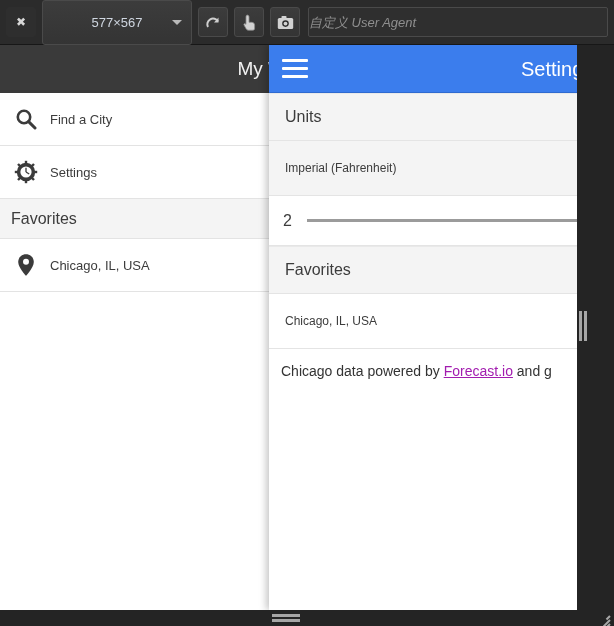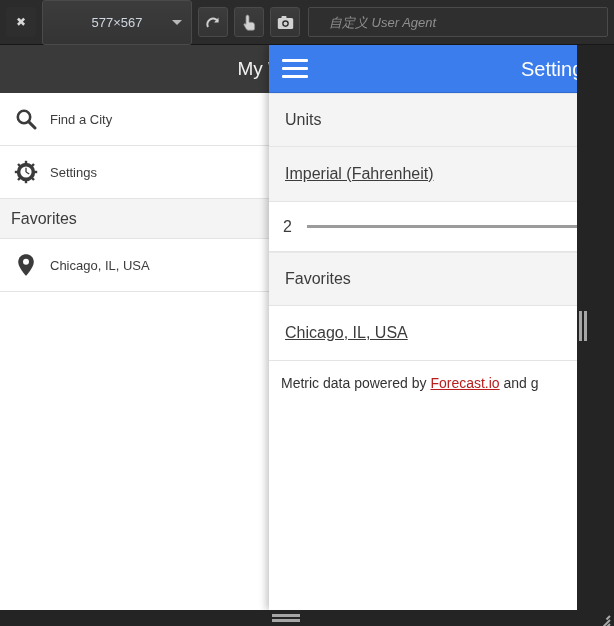--- a/index.html
+++ b/index.html
@@ -38,21 +38,21 @@
   .tb-size .caret {
     position: absolute; right: 9px; top: 50%; margin-top: -2px;
     width: 0; height: 0;
     border-left: 5px solid transparent; border-right: 5px solid transparent;
     border-top: 5px solid #b9b9b9;
   }
   .tb-ua {
     flex: 1; height: 30px; margin-left: 2px;
     background: #2f2f2f; border: 1px solid #4a4a4a; border-radius: 2px;
     color: #8f8f8f; font-size: 13px; font-style: italic;
-    padding: 0 20px; line-height: 28px;
+    padding: 0 0; line-height: 28px;
     white-space: nowrap; overflow: hidden;
     cursor: text;
   }
   .tb-ua::placeholder { color: #8f8f8f; font-style: italic; }
 
   
   .device {
     position: absolute; left: 0; top: 45px;
     width: 577px; height: 565px;
     background: #ffffff;
@@ -99,48 +99,48 @@
     border-bottom: 1px solid #2f6ad0;
   }
   .burger { width: 26px; display: flex; flex-direction: column; gap: 5px; cursor: pointer; }
   .burger i { display: block; height: 3px; background: #fff; border-radius: 1px; }
   .panel-title {
     position: absolute; left: 252px; top: 0; line-height: 48px;
     color: #ffffff; font-size: 20px; white-space: nowrap;
   }
 
   .sec-head {
-    height: 54px; background: #f4f4f4;
+    height: 48px; background: #f4f4f4;
     border-bottom: 1px solid #e4e4e4; border-top: 1px solid #e9e9e9;
     display: flex; align-items: center; padding-left: 16px;
     font-size: 16px; color: #3c3c3c;
   }
   .opt-row {
     height: 55px; display: flex; align-items: center;
     padding-left: 16px; border-bottom: 1px solid #e4e4e4;
-    font-size: 16px; color: #3c3c3c; background: #fff; cursor: pointer; text-decoration: underline;
+    font-size: 12px; color: #3c3c3c; background: #fff; cursor: pointer;
   }
   .opt-row.selected { background: #f4f4f4; }
 
   .slider-row {
     height: 50px; display: flex; align-items: center;
     padding-left: 14px; border-bottom: 1px solid #e4e4e4;
     background: #fff;
   }
   .slider-val { font-size: 16px; color: #3c3c3c; width: 24px; }
   .slider-track {
     flex: 1; height: 3px; background: #9b9b9b; margin-right: -40px;
     cursor: pointer;
   }
 
   .footer-note {
     padding: 14px 0 0 12px; font-size: 14px; color: #333;
     white-space: nowrap;
   }
-  .footer-note a { color: #b91c1c; text-decoration: underline; }
+  .footer-note a { color: #a21caf; text-decoration: underline; }
 
   
   .gutter {
     position: absolute; left: 577px; top: 45px;
     width: 37px; height: 565px; background: #242424;
   }
   .grip-v {
     position: absolute; left: 578px; top: 310px;
     width: 10px; height: 32px; cursor: ew-resize;
     display: flex; gap: 2px; align-items: center; justify-content: center;
@@ -283,21 +283,21 @@
       </div>
 
       <div class="sec-head">
         <span>Favorites</span>
       </div>
       <div class="opt-row">
         <span>Chicago, IL, USA</span>
       </div>
 
       <div class="footer-note">
-        <span>Metric data powered by </span><a href="#">Forecast.io</a><span> and g</span>
+        <span>Chicago data powered by </span><a href="#">Forecast.io</a><span> and g</span>
       </div>
 
     </div>
   </div>
 
   <div class="gutter"></div>
 
   <div class="grip-v">
     <i></i>
     <i></i>

